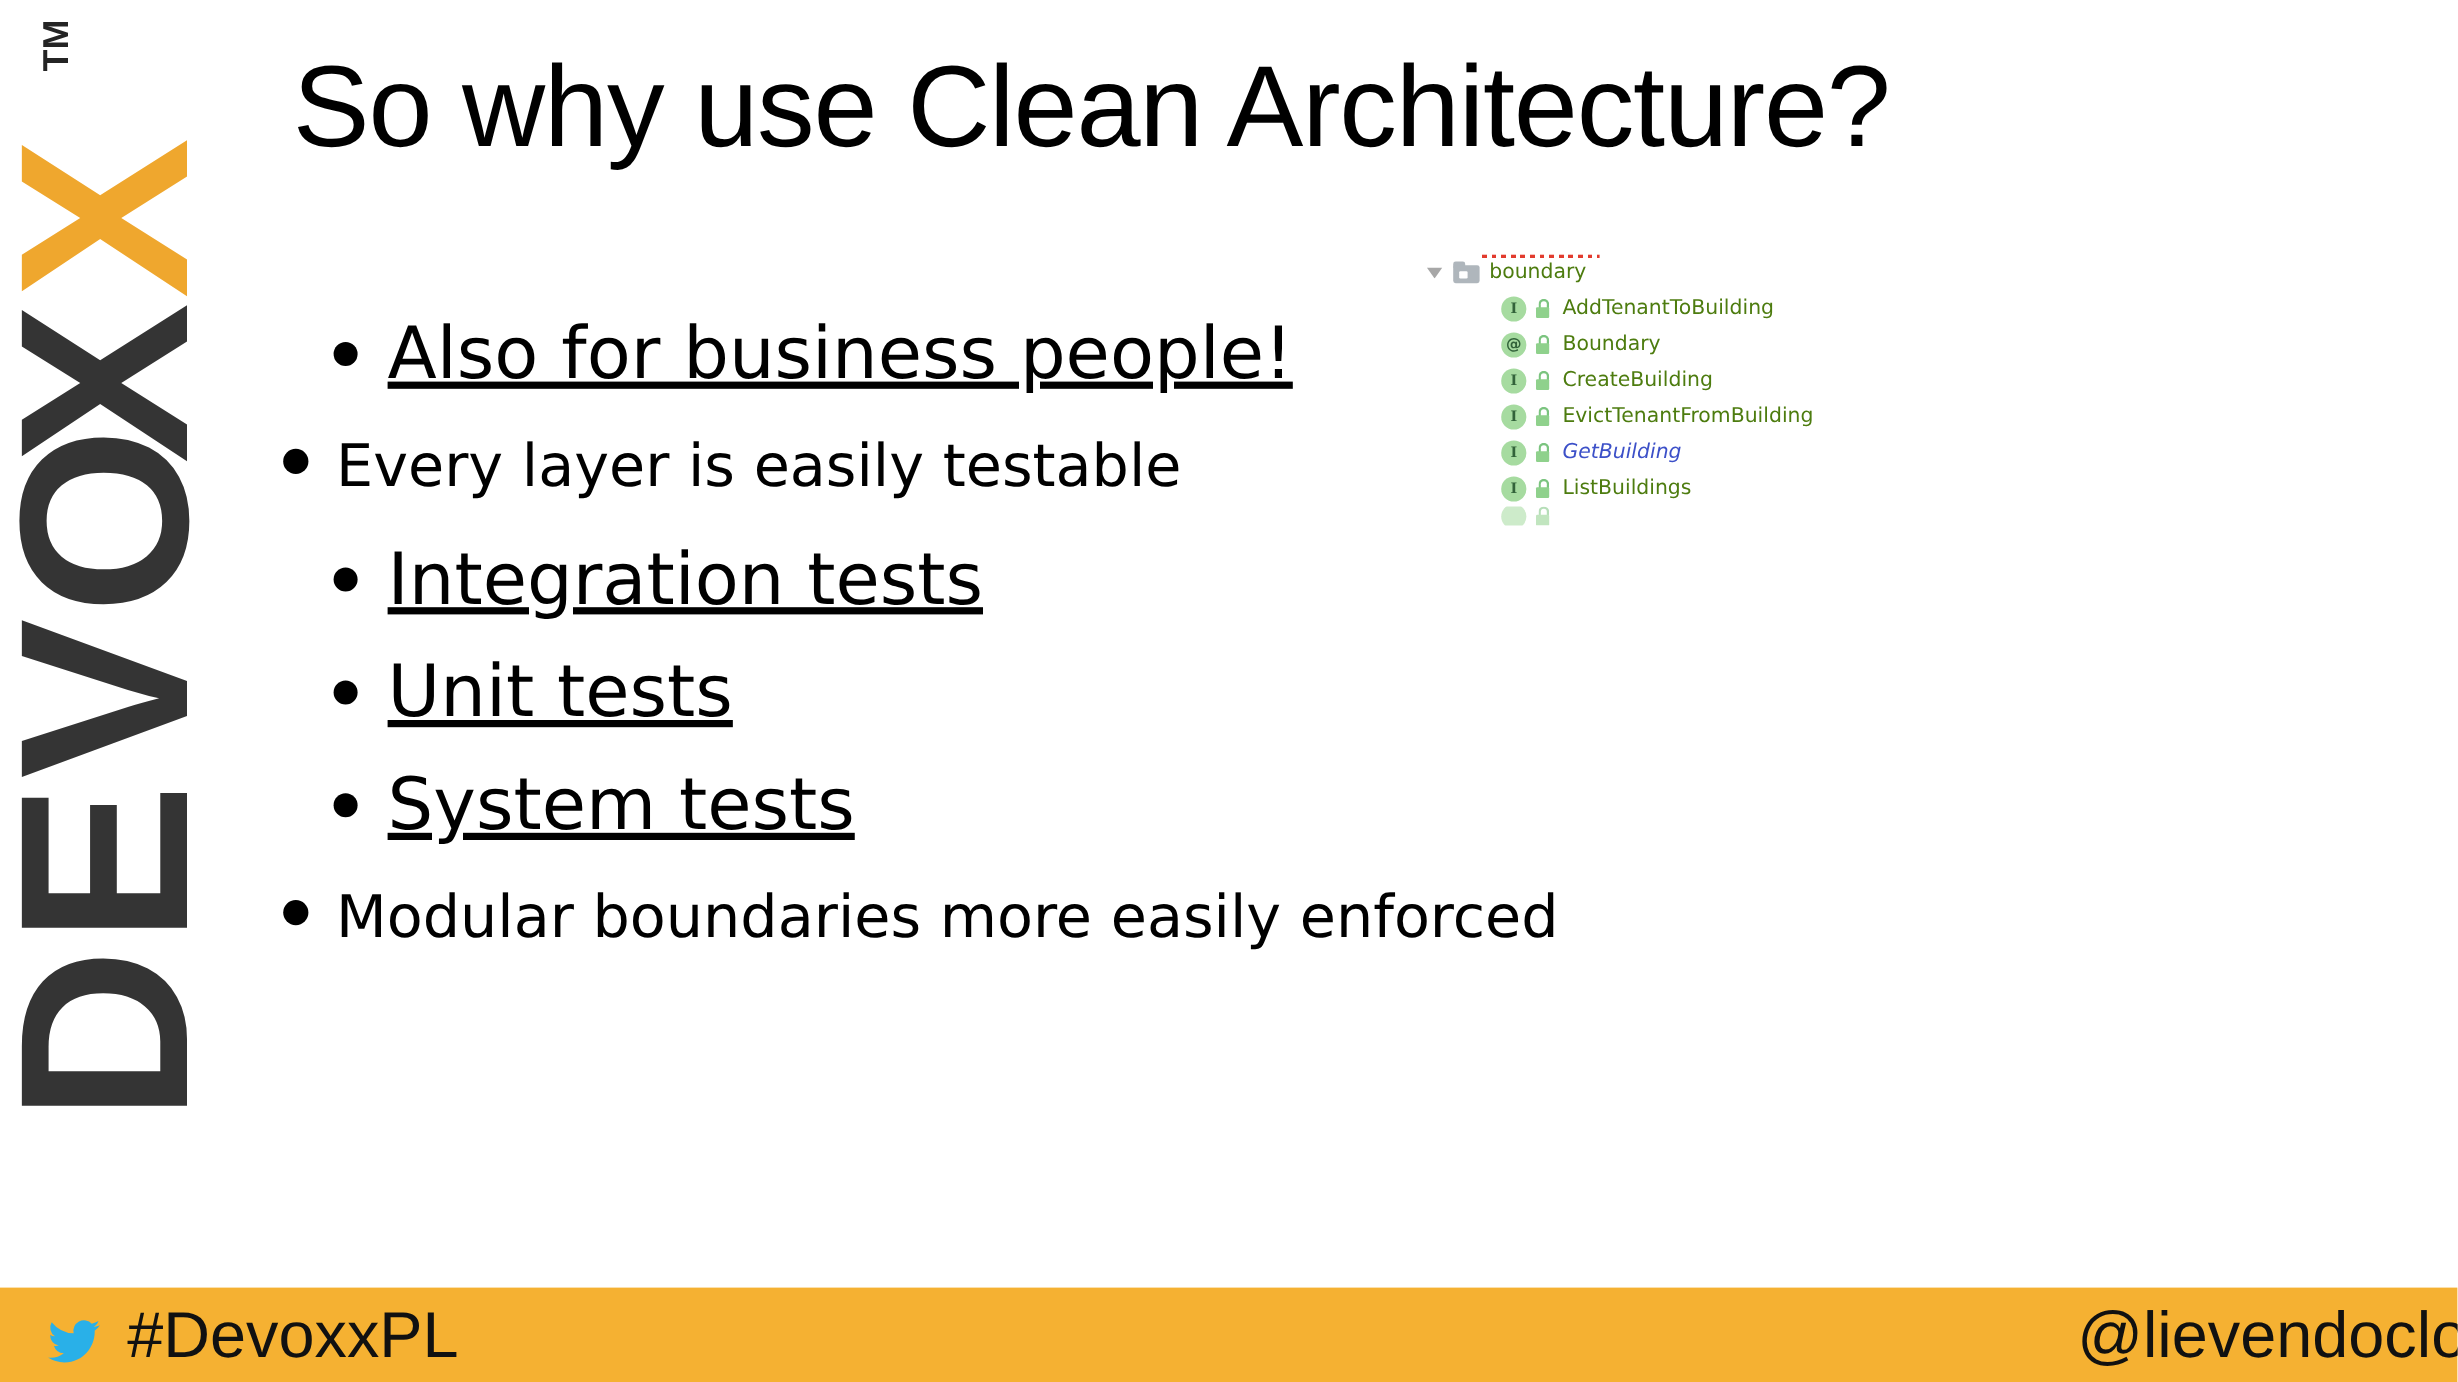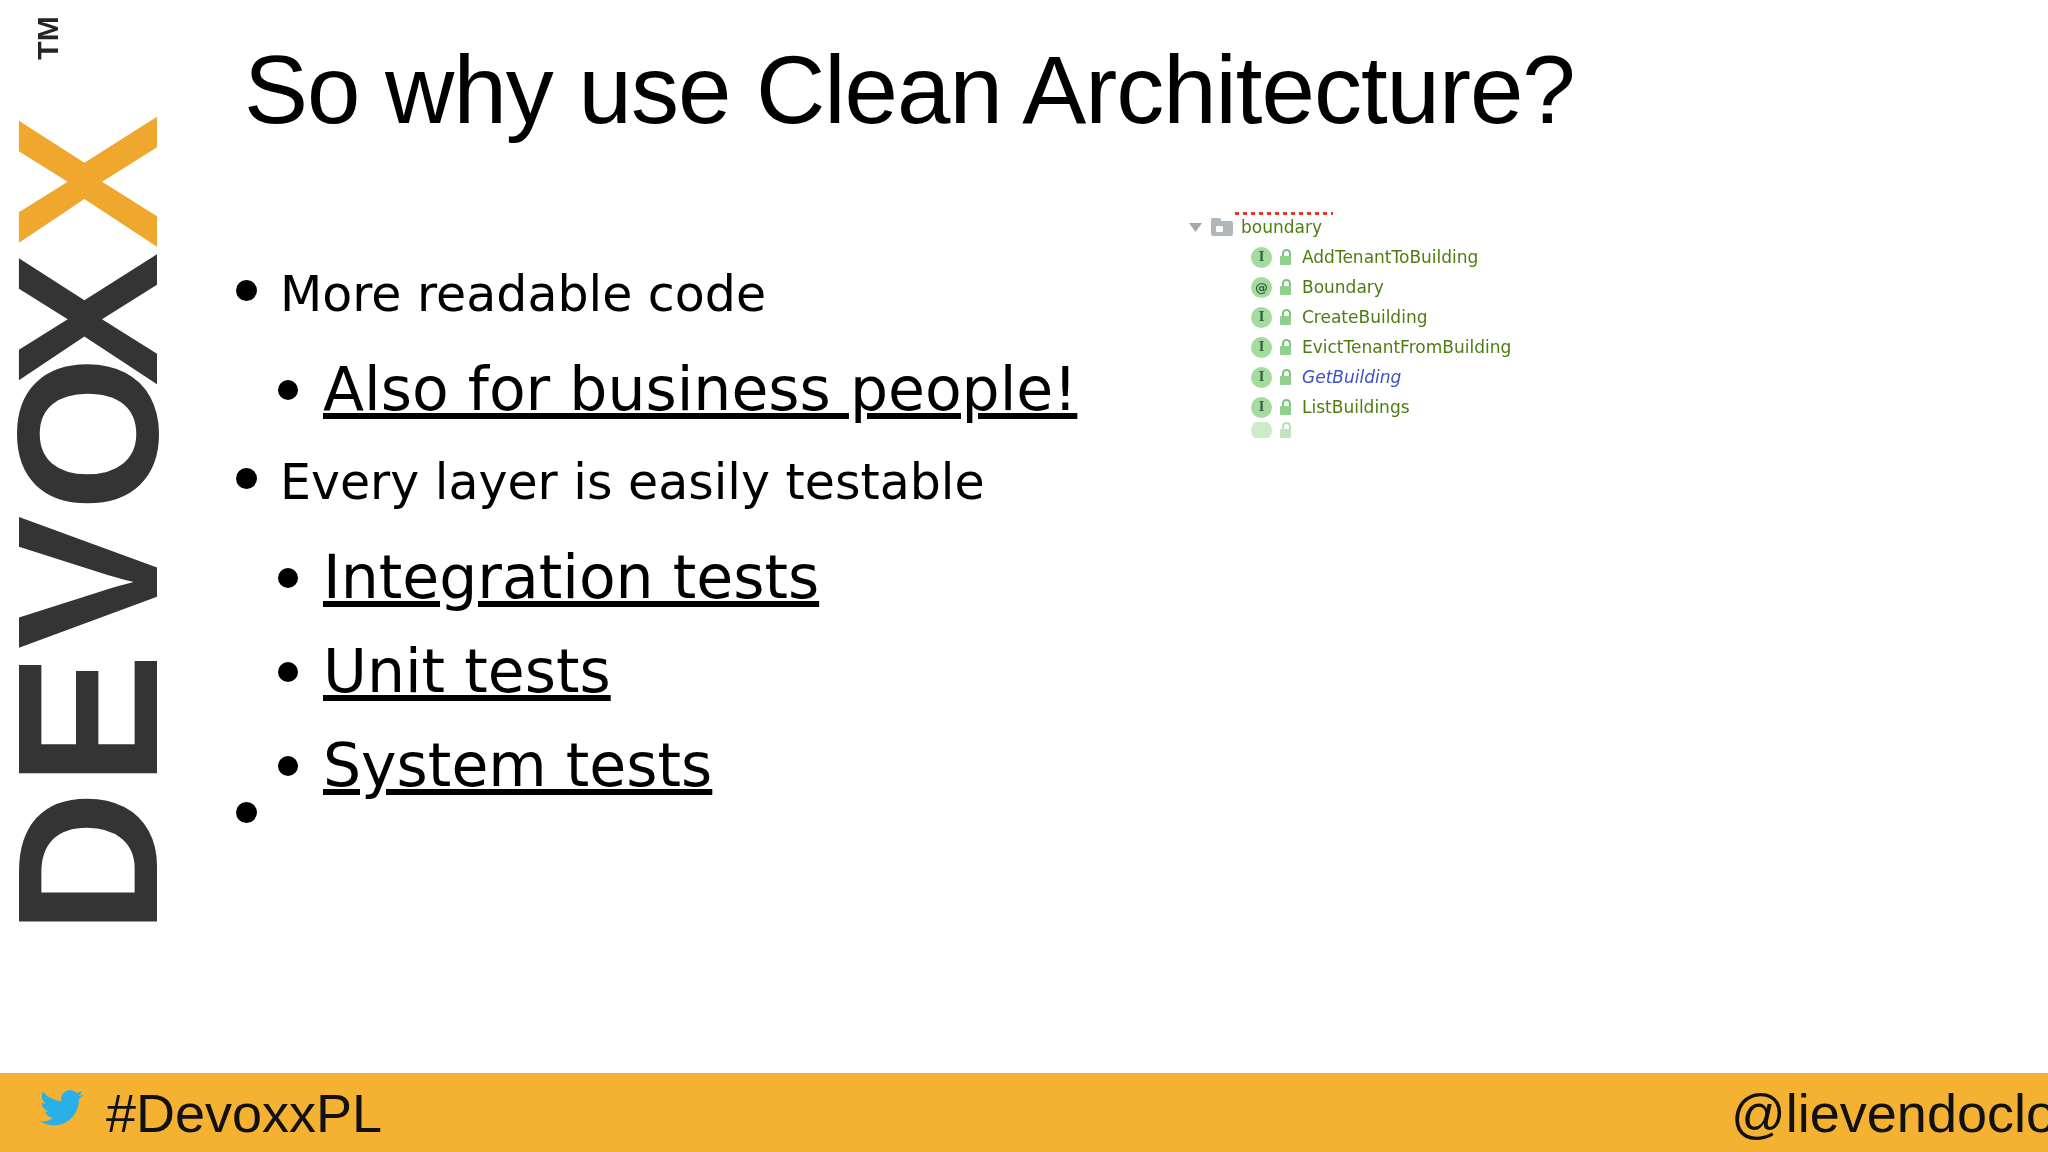--- a/index.html
+++ b/index.html
@@ -193,21 +193,21 @@
     left:0; bottom:0;
     width:2048px; height:79px;
     background:#F5B132;
     display:flex;
     align-items:center;
   }
   #twitter-handle-left {
     position:absolute;
     left:36px;
     display:flex;
-    align-items:flex-start;
+    align-items:flex-end;
   }
   #twitter-bird { width:52px; height:44px; margin-right:18px; display:block; }
   #hashtag-text {
     font-family:"Liberation Sans", sans-serif;
     font-size:54px;
     color:#111111;
     line-height:1;
   }
   #handle-right {
     position:absolute;
@@ -232,46 +232,43 @@
         <span class="ltr x-dark">X</span>
         <span class="ltr x-orange">X</span>
     </span>
   </div>
   <div id="tm-mark">TM</div>
 </div>
 
 <h1 id="slide-title">So why use Clean Architecture?</h1>
 
 <div id="bullets">
+  <div class="bullet-row lvl2">
+    <span class="bullet-dot"></span>
+    <span class="bullet-text">Also for business people!</span>
+  </div>
   <div class="bullet-row lvl1">
     <span class="bullet-dot"></span>
-    <span class="bullet-text">More readable code</span>
+    <span class="bullet-text">Every layer is easily testable</span>
   </div>
   <div class="bullet-row lvl2">
     <span class="bullet-dot"></span>
-    <span class="bullet-text">Also for business people!</span>
+    <span class="bullet-text">Integration tests</span>
+  </div>
+  <div class="bullet-row lvl2">
+    <span class="bullet-dot"></span>
+    <span class="bullet-text">Unit tests</span>
+  </div>
+  <div class="bullet-row lvl2">
+    <span class="bullet-dot"></span>
+    <span class="bullet-text">System tests</span>
   </div>
   <div class="bullet-row lvl1">
     <span class="bullet-dot"></span>
-    <span class="bullet-text">Every layer is easily testable</span>
-  </div>
-  <div class="bullet-row lvl2">
-    <span class="bullet-dot"></span>
-    <span class="bullet-text">Integration tests</span>
-  </div>
-  <div class="bullet-row lvl2">
-    <span class="bullet-dot"></span>
-    <span class="bullet-text">Unit tests</span>
-  </div>
-  <div class="bullet-row lvl2">
-    <span class="bullet-dot"></span>
-    <span class="bullet-text">System tests</span>
-  </div>
-  <div class="bullet-row lvl1">
-    <span class="bullet-dot"></span>
+    <span class="bullet-text">Modular boundaries more easily enforced</span>
   </div>
 </div>
 
 <div id="project-tree">
 
   <div id="tree-redline"></div>
 
   <div class="tree-row root">
     <span class="tri-icon">
       <svg width="13" height="9" viewBox="0 0 13 9">

